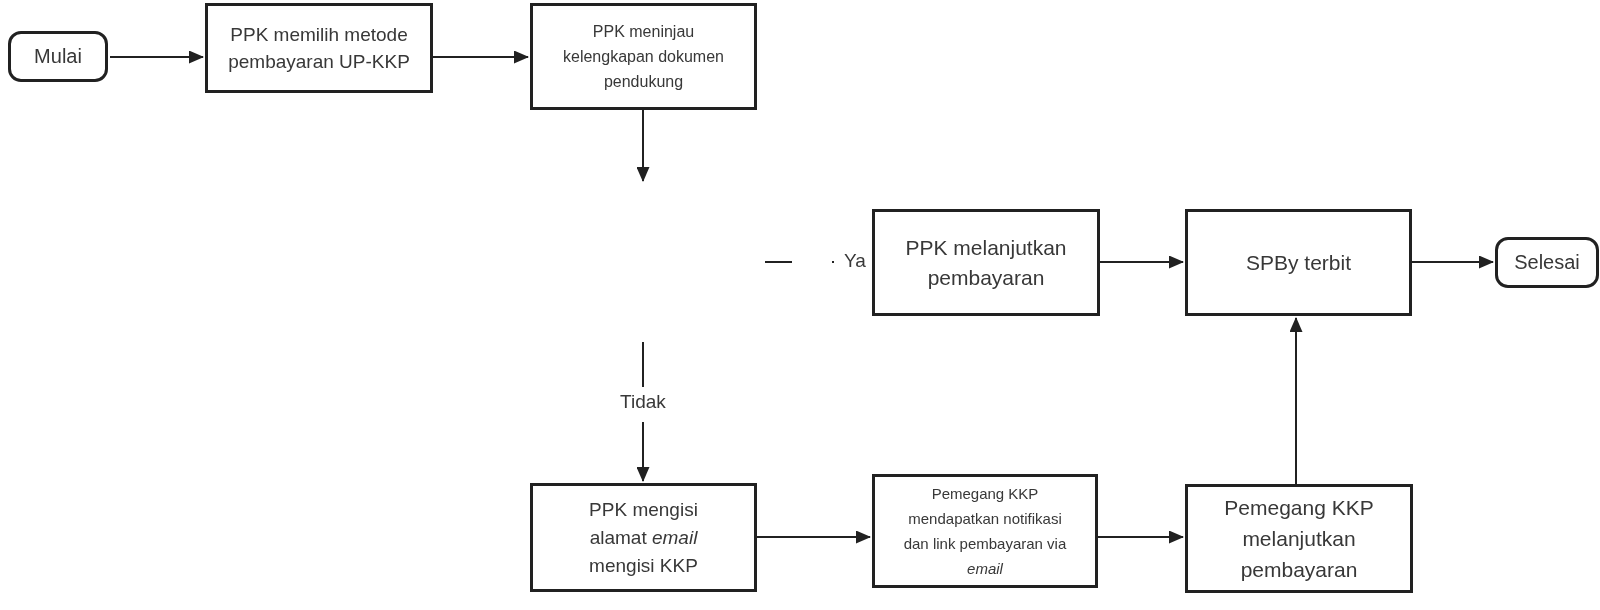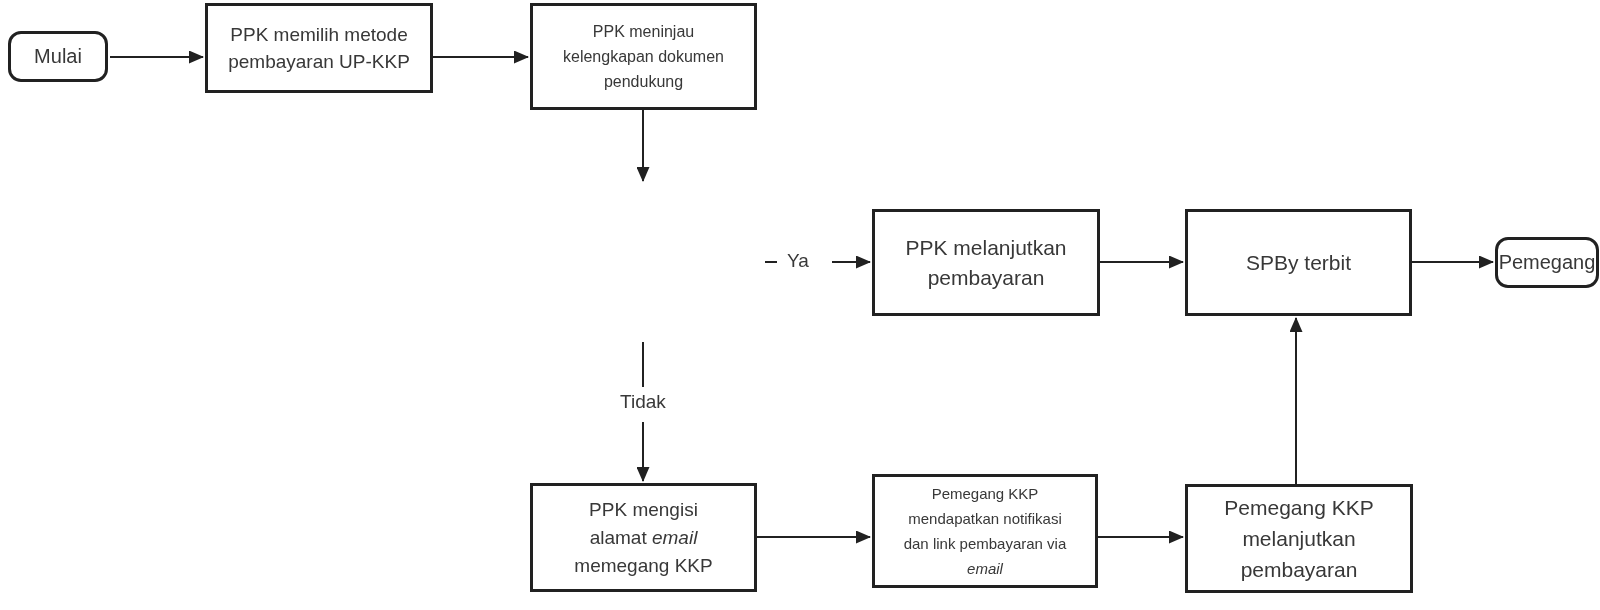--- a/index.html
+++ b/index.html
@@ -90,42 +90,42 @@
 
   <div class="node process-a" style="left:205px; top:3px; width:228px; height:90px;">
     <span>PPK memilih metode pembayaran UP-KKP</span>
   </div>
 
   <div class="node process-b" style="left:530px; top:3px; width:227px; height:107px;">
     <span>PPK meninjau kelengkapan dokumen pendukung</span>
   </div>
 
 
-  <div class="edge-label" style="left:777px; top:250px; width:42px;">
+  <div class="edge-label" style="left:834px; top:250px; width:42px;">
     <span>Ya</span>
   </div>
 
   <div class="edge-label" style="left:603px; top:391px; width:80px;">
     <span>Tidak</span>
   </div>
 
   <div class="node process-c" style="left:872px; top:209px; width:228px; height:107px;">
     <span>PPK melanjutkan pembayaran</span>
   </div>
 
   <div class="node process-c" style="left:1185px; top:209px; width:227px; height:107px;">
     <span>SPBy terbit</span>
   </div>
 
   <div class="node terminator" style="left:1495px; top:237px; width:104px; height:51px;">
-    <span>Pemegang</span>
+    <span>Selesai</span>
   </div>
 
   <div class="node process-e" style="left:530px; top:483px; width:227px; height:109px;">
-    <span><span>PPK mengisi alamat </span><em>email</em><span> memegang KKP</span></span>
+    <span><span>PPK mengisi alamat </span><em>email</em><span> mengisi KKP</span></span>
   </div>
 
   <div class="node process-f" style="left:872px; top:474px; width:226px; height:114px;">
     <span><span>Pemegang KKP mendapatkan notifikasi dan link pembayaran via </span><em>email</em></span>
   </div>
 
   <div class="node process-g" style="left:1185px; top:484px; width:228px; height:109px;">
     <span>Pemegang KKP melanjutkan pembayaran</span>
   </div>
 

